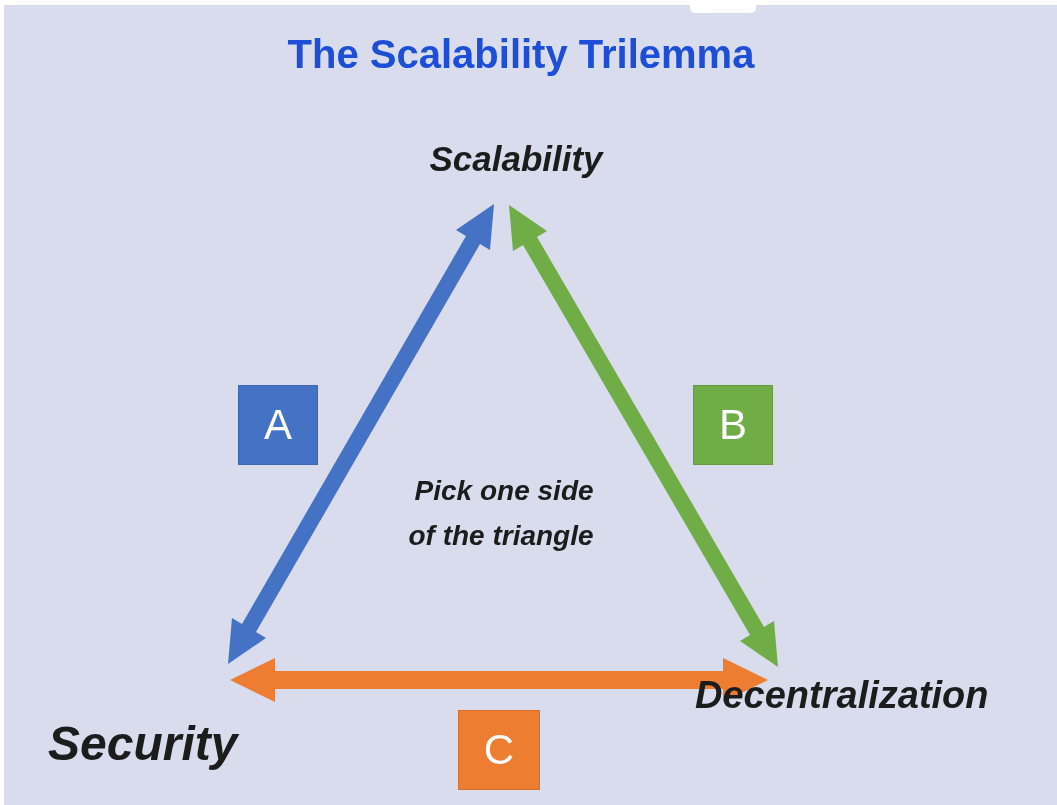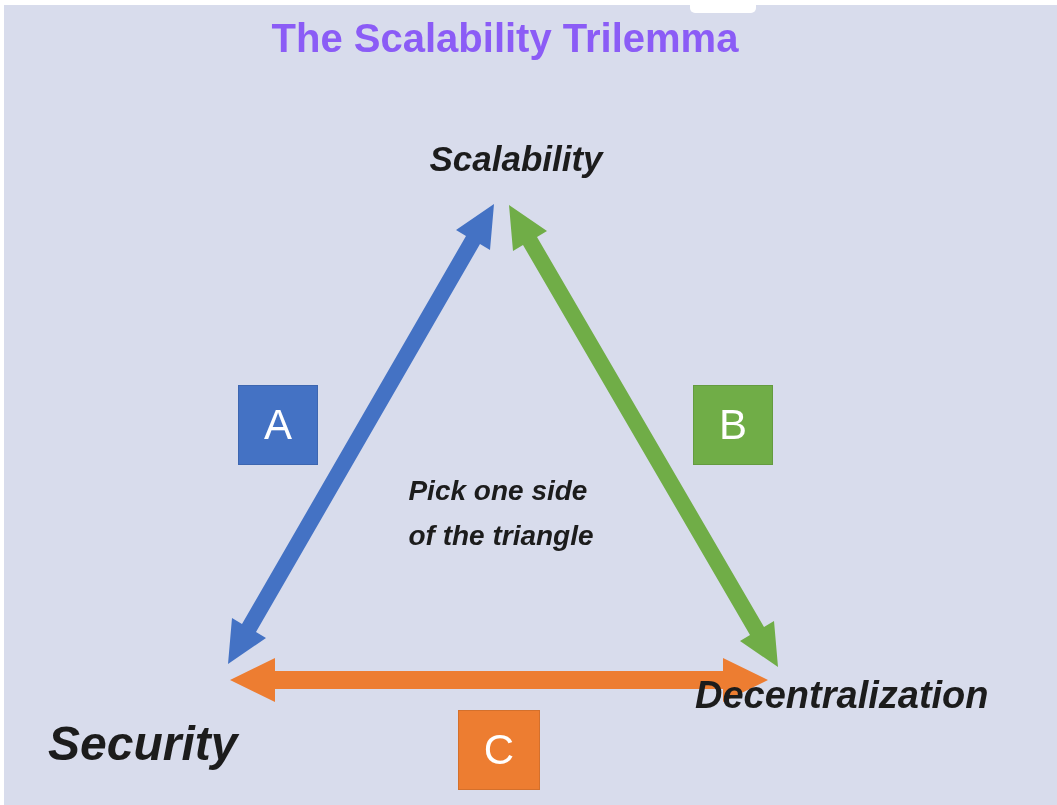--- a/index.html
+++ b/index.html
@@ -22,24 +22,24 @@
     width: 66px; height: 13px;
     background: #ffffff;
     border-radius: 0 0 5px 5px;
     z-index: 5;
   }
   .title {
     position: absolute;
     top: 16px;
     left: 505px;
     transform: translateX(-50%);
-    margin: 0;
+    margin: 16px;
     font-size: 40px;
     font-weight: 700;
-    color: #8b5cf6;
+    color: #1d4ed8;
     white-space: nowrap;
     z-index: 3;
   }
   .arrows {
     position: absolute;
     top: 0; left: 0;
     width: 1057px; height: 805px;
     z-index: 1;
   }
   .vertex {
@@ -64,21 +64,21 @@
   .vertex-br {
     top: 674px;
     left: 695px;
     font-size: 38px;
   }
   .center-note {
     position: absolute;
     top: 468px;
     left: 501px;
     transform: translateX(-50%);
-    text-align: left;
+    text-align: right;
     font-size: 28px;
     line-height: 45px;
     font-weight: 700;
     font-style: italic;
     color: #1c1c1c;
     white-space: nowrap;
     z-index: 2;
   }
   .edge-box {
     position: absolute;

